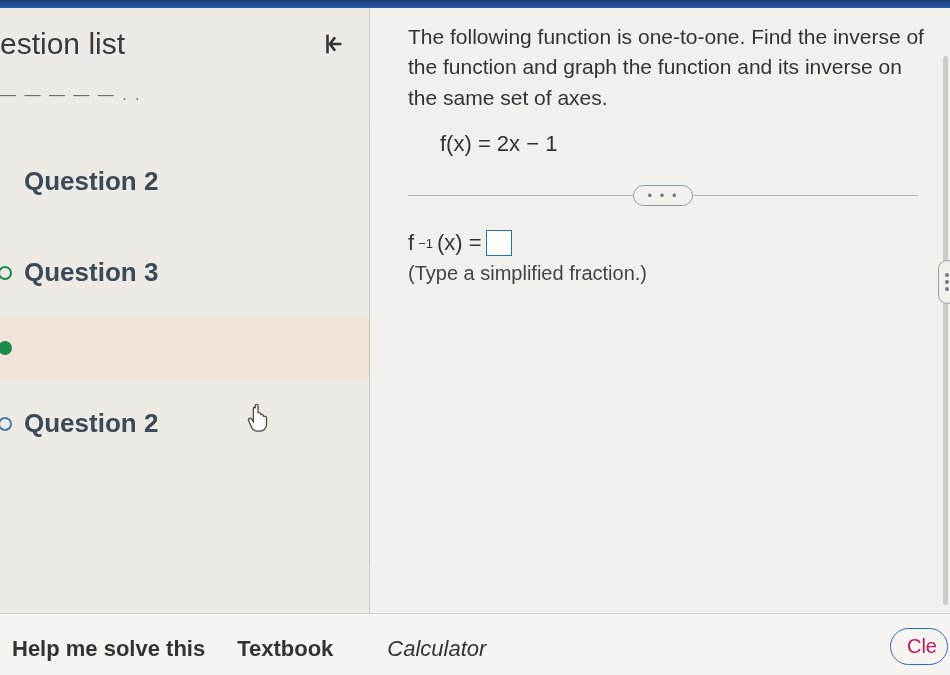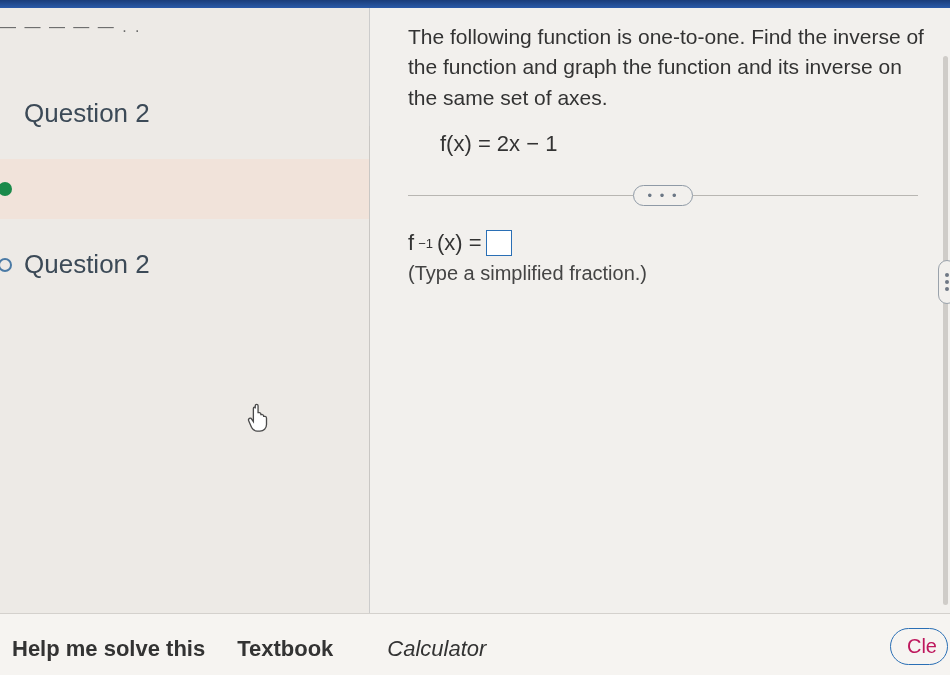--- a/index.html
+++ b/index.html
@@ -58,20 +58,21 @@
     .qlist { padding-top: 26px; }
     .qitem {
       padding: 30px 0 30px 24px;
       font-size: 26px;
       color: #3c4a57;
       cursor: pointer;
       display: flex;
       align-items: center;
       gap: 8px;
       position: relative;
+      font-weight: bold;
     }
     .qitem.active {
       background: #f1e3da;
     }
     .marker {
       width: 14px;
       height: 14px;
       border-radius: 50%;
       display: inline-block;
       position: absolute;
@@ -246,26 +247,39 @@
     }
   </style>
 </head>
 <body>
 
 <div class="topbar"></div>
 
 <div class="container">
 
   <div class="sidebar">
+    <div class="sidebar-header">
+      <div class="list-title">estion list</div>
+      <div class="collapse-btn">
+        <svg viewBox="0 0 24 24">
+          <path d="M9 4 L9 20" stroke="#333" stroke-width="2.2" fill="none"></path>
+          <path d="M20 12 L11 12 M15 7 L11 12 L15 17" stroke="#333" stroke-width="2.2" fill="none" stroke-linecap="round" stroke-linejoin="round"></path>
+        </svg>
+      </div>
+    </div>
 
     <div class="dashes">— — — — — . .</div>
 
     <div class="qlist">
       <div class="qitem">
         <span>Question 2</span>
+      </div>
+      <div class="qitem">
+        <span class="marker partial"></span>
+        <span>Question 3</span>
       </div>
       <div class="qitem active">
         <span class="marker green"></span>
       </div>
       <div class="qitem">
         <span class="marker open"></span>
         <span>Question 2</span>
       </div>
     </div>
 

